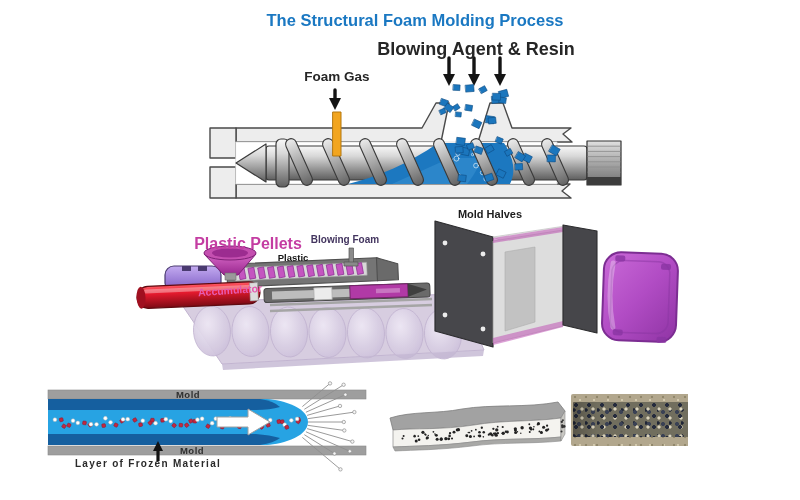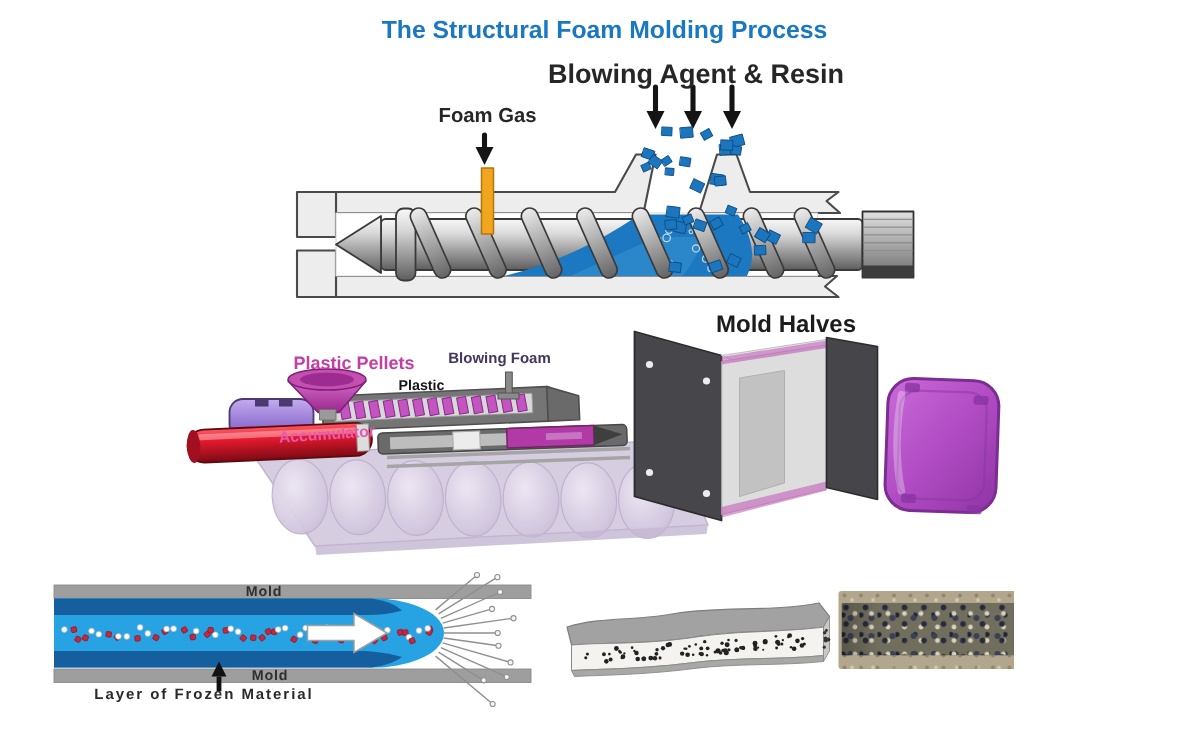--- a/index.html
+++ b/index.html
@@ -1,29 +1,29 @@
 <!DOCTYPE html>
 <html><head>
 <meta charset="utf-8">
 <style>
   html,body{margin:0;padding:0;background:#fff;}
   #canvas{position:relative;width:676px;height:500px;background:#fff;overflow:hidden;
-          font-family:"Liberation Sans",sans-serif;}
+          font-family:"Liberation Sans",sans-serif;margin-left:12px;}
   #scene{position:absolute;left:0;top:0;}
   .lbl{position:absolute;font-weight:bold;white-space:nowrap;transform:translateX(-50%);
        color:#2f2f2f;line-height:1;}
   .lbl-title{left:403px;top:12px;font-size:16.5px;color:#1a78c2;}
   .lbl-bar{left:464px;top:40px;font-size:18px;color:#262626;}
   .lbl-inert{left:325px;top:70px;font-size:13.5px;color:#262626;}
-  .lbl-pellets{left:236px;top:236px;font-size:12px;color:#c43da2;}
+  .lbl-pellets{left:236px;top:236px;font-size:16px;color:#c43da2;}
   .lbl-extruder{left:281px;top:253px;font-size:9.5px;color:#141414;}
   .lbl-bagent{left:333px;top:235px;font-size:10px;color:#43355f;}
   .lbl-accum{left:218px;top:285px;font-size:10.5px;color:#e55ab0;
              transform:translateX(-50%) rotate(-4deg);}
-  .lbl-moldhalves{left:524px;top:209px;font-size:16px;color:#1c1c1c;}
+  .lbl-moldhalves{left:478px;top:209px;font-size:11px;color:#1c1c1c;}
   .lbl-moldtop{left:176px;top:389.5px;font-size:9.5px;letter-spacing:.5px;}
   .lbl-moldbot{left:180px;top:445.5px;font-size:9.5px;letter-spacing:.5px;}
   .lbl-frozen{left:136px;top:459px;font-size:10px;letter-spacing:1.3px;color:#2a2a2a;}
   
   .photo{position:absolute;left:559px;top:394px;width:182px;height:52px;
          background-color:#b2a78d;border-radius:2px;overflow:hidden;}
   .photo::before{content:"";position:absolute;inset:0;
     background-image:
       radial-gradient(circle at 4px 3px, rgba(118,110,78,.55) 1px, transparent 1.6px),
       radial-gradient(circle at 9px 6px, rgba(232,224,196,.6) 1px, transparent 1.5px);

